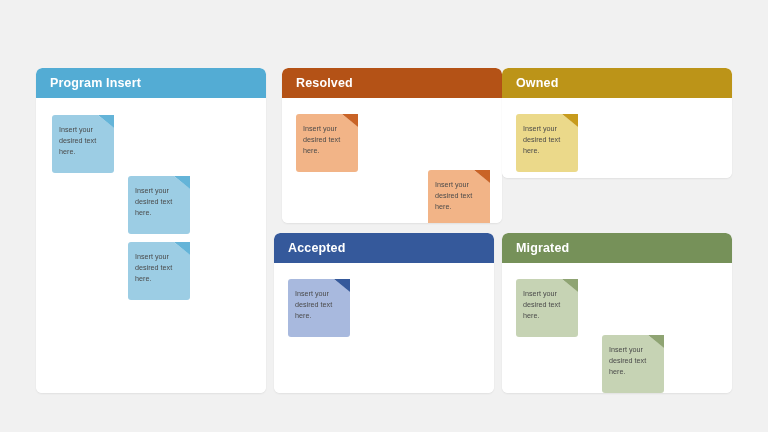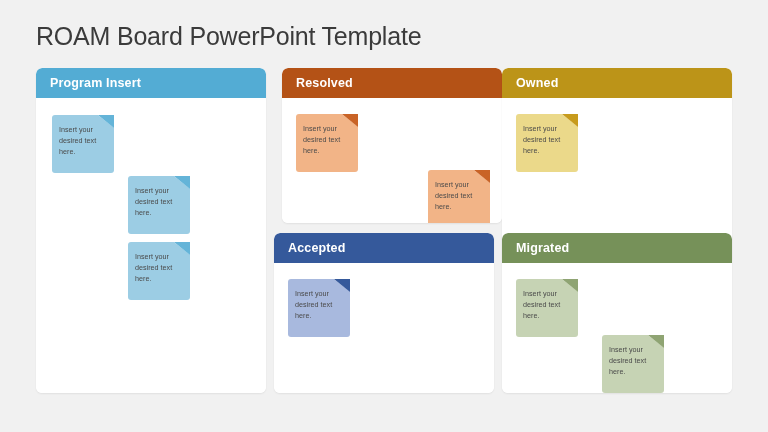--- a/index.html
+++ b/index.html
@@ -57,21 +57,21 @@
   .panel-body {
     position: relative;
     width: 100%;
     height: calc(100% - 30px);
     background: #ffffff;
   }
 
   
   #panel-program-risks { left: 36px;  top: 68px;  width: 230px; height: 325px; }
   #panel-resolved      { left: 282px; top: 68px;  width: 220px; height: 155px; }
-  #panel-owned         { left: 502px; top: 68px;  width: 230px; height: 195px; }
+  #panel-owned         { left: 502px; top: 68px;  width: 230px; height: 110px; }
   #panel-accepted      { left: 274px; top: 233px; width: 220px; height: 160px; }
   #panel-migrated      { left: 502px; top: 233px; width: 230px; height: 160px; }
 
   
   .note {
     position: absolute;
     width: 62px;
     height: 58px;
     box-sizing: border-box;
     padding: 9px 6px 4px 7px;
@@ -104,21 +104,20 @@
   .note-text {
     position: relative;
     z-index: 2;
   }
 </style>
 </head>
 <body style="background: rgb(241, 241, 241);">
 
 <div id="slide" style="background: rgb(241, 241, 241);">
 
-  <div id="page-title" style="color: rgb(59, 59, 59);">ROAM Board PowerPoint Template</div>
 
   <div class="panel" id="panel-program-risks">
     <div class="panel-header" style="background: rgb(83, 172, 212);">
       <span class="panel-header-label">Program Insert</span>
     </div>
     <div class="panel-body">
         <div class="note" style="left: 16px; top: 17px;">
           <div class="note-body" style="background: rgb(156, 205, 228);"></div>
           <div class="note-fold" style="background: rgb(100, 180, 216);"></div>
           <span class="note-text">Insert your desired text here.</span>

